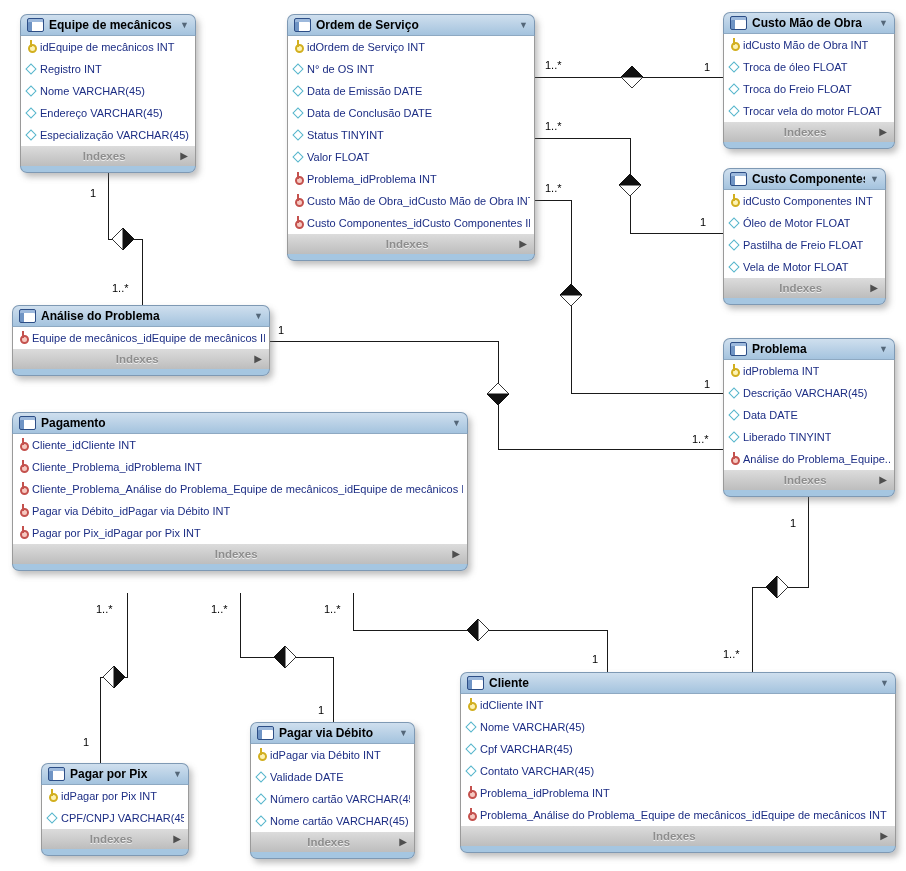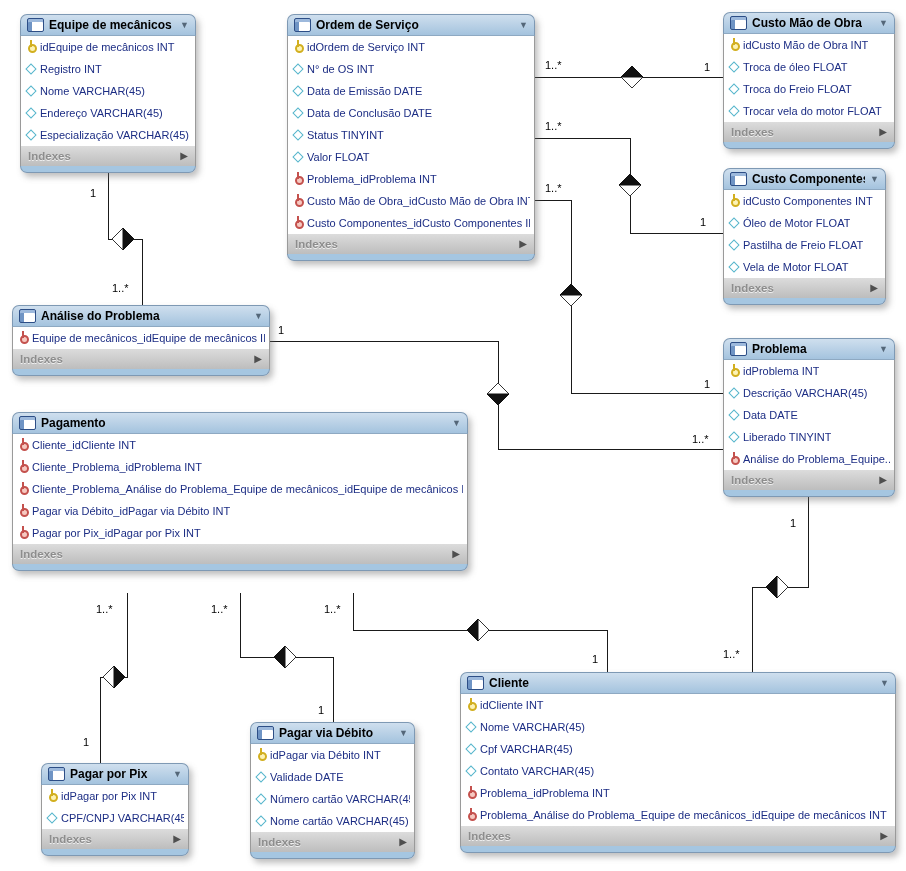--- a/index.html
+++ b/index.html
@@ -14,21 +14,21 @@
   .db-table { position:absolute; z-index:2; border-radius:7px; box-shadow:3px 4px 6px rgba(110,110,110,.45); }
   .t-header { height:22px; display:flex; align-items:center; gap:5px; padding:8px 6px; box-sizing:border-box;
               background:linear-gradient(#cfdfee,#a4c3de); border:1px solid #7e99b4; border-bottom:1px solid #8ea9c2;
               border-radius:7px 7px 0 0; }
   .t-title { font-weight:bold; font-size:12px; color:#000; white-space:nowrap; overflow:hidden; flex:1; }
   .collapse { color:#546779; font-size:9px; line-height:1; }
   .t-body { background:#fff; border-left:1px solid #9a9a9a; border-right:1px solid #9a9a9a; box-sizing:border-box; }
   .attr-row { height:22px; display:flex; align-items:center; padding:0 4px; box-sizing:border-box; }
   .attr-label { font-size:11px; color:#1c2d84; white-space:nowrap; overflow:hidden; }
   .t-footer { height:20px; display:flex; align-items:center; padding:0 7px; box-sizing:border-box;
-              background:linear-gradient(#dcdcdc,#bdbdbd); border-left:1px solid #9a9a9a; border-right:1px solid #9a9a9a; }
+              background:linear-gradient(#dcdcdc,#bdbdbd); border-left:1px solid #9a9a9a; border-right:1px solid #9a9a9a;text-align:center; }
   .t-footer .flabel { font-weight:bold; font-size:11.5px; color:#8d8d8d; text-shadow:0 1px 0 #efefef; flex:1; }
   .t-footer .expand { color:#4f4f4f; font-size:10px; line-height:1; }
   .t-bottom { height:7px; background:#a5c6e1; border:1px solid #7e99b4; border-top:none; border-radius:0 0 7px 7px; box-sizing:border-box; }
 
   .tbl-icon { width:15px; height:12px; flex:0 0 15px; border:1px solid #2d4e86; border-radius:2px;
               background:linear-gradient(90deg,#6f94c4 0 4px,#fff 0); box-shadow:inset 0 3px 0 #9db9dc; }
   .ic { position:relative; width:12px; height:14px; flex:0 0 12px; margin-right:3px; }
   .ic.attr::before { content:""; position:absolute; left:2px; top:3px; width:6px; height:6px; background:#fff;
                      border:1px solid #56b6cc; transform:rotate(45deg); }
   .ic.pk::before, .ic.fk::before { content:""; position:absolute; left:3px; bottom:1px; width:5px; height:5px; border-radius:50%; }

